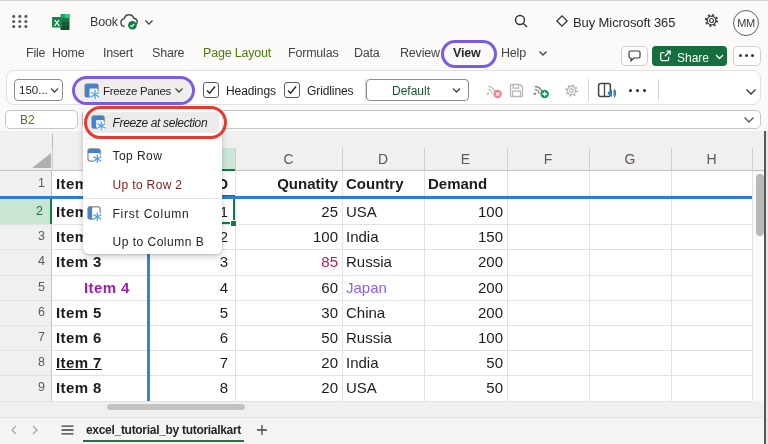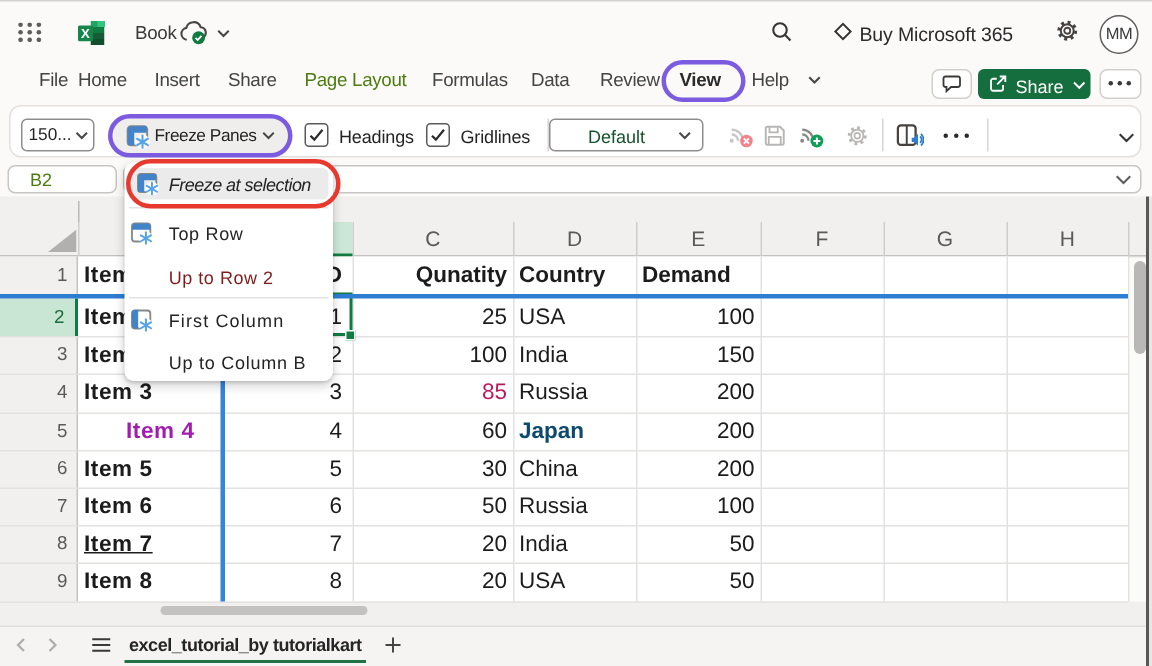--- a/index.html
+++ b/index.html
@@ -248,21 +248,21 @@
 <div class="abs" style="letter-spacing:0.4px;left:56px;top:249.4px;height:25.200000000000017px;font-size:15px;font-weight:bold;color:#1c1c1c;line-height:25.200000000000017px;">Item 3</div>
 <div class="abs" style="left:148px;top:249.4px;width:80px;height:25.200000000000017px;font-size:15px;font-weight:normal;color:#1c1c1c;text-align:right;line-height:25.200000000000017px;">3</div>
 <div class="abs" style="left:236px;top:249.4px;width:102px;height:25.200000000000017px;font-size:15px;font-weight:normal;color:#be185d;text-align:right;line-height:25.200000000000017px;">85</div>
 <div class="abs" style="left:346px;top:249.4px;height:25.200000000000017px;font-size:15px;font-weight:normal;color:#1c1c1c;line-height:25.200000000000017px;">Russia</div>
 <div class="abs" style="left:424px;top:249.4px;width:79px;height:25.200000000000017px;font-size:15px;color:#1c1c1c;text-align:right;line-height:25.200000000000017px;">200</div>
 <div class="abs" style="left:0;top:274.6px;width:45px;height:25.19999999999999px;font-size:12.5px;color:#5c5a58;text-align:right;line-height:25.19999999999999px;">5</div>
 <div class="abs" style="left:0;top:299.8px;width:752px;height:1px;background:#e4e2e0;"></div>
 <div class="abs" style="letter-spacing:0.4px;left:56px;top:274.6px;height:25.19999999999999px;font-size:15px;font-weight:bold;color:#a21caf;line-height:25.19999999999999px;margin-left:28px;">Item 4</div>
 <div class="abs" style="left:148px;top:274.6px;width:80px;height:25.19999999999999px;font-size:15px;font-weight:normal;color:#1c1c1c;text-align:right;line-height:25.19999999999999px;">4</div>
 <div class="abs" style="left:236px;top:274.6px;width:102px;height:25.19999999999999px;font-size:15px;font-weight:normal;color:#1c1c1c;text-align:right;line-height:25.19999999999999px;">60</div>
-<div class="abs" style="left:346px;top:274.6px;height:25.19999999999999px;font-size:15px;font-weight:bold;color:#0c4a6e;line-height:25.19999999999999px;">Japan</div>
+<div class="abs" style="left:346px;top:274.6px;height:25.19999999999999px;font-size:15px;font-weight:normal;color:#8b5cf6;line-height:25.19999999999999px;">Japan</div>
 <div class="abs" style="left:424px;top:274.6px;width:79px;height:25.19999999999999px;font-size:15px;color:#1c1c1c;text-align:right;line-height:25.19999999999999px;">200</div>
 <div class="abs" style="left:0;top:299.8px;width:45px;height:25.19999999999999px;font-size:12.5px;color:#5c5a58;text-align:right;line-height:25.19999999999999px;">6</div>
 <div class="abs" style="left:0;top:325.0px;width:752px;height:1px;background:#e4e2e0;"></div>
 <div class="abs" style="letter-spacing:0.4px;left:56px;top:299.8px;height:25.19999999999999px;font-size:15px;font-weight:bold;color:#1c1c1c;line-height:25.19999999999999px;">Item 5</div>
 <div class="abs" style="left:148px;top:299.8px;width:80px;height:25.19999999999999px;font-size:15px;font-weight:normal;color:#1c1c1c;text-align:right;line-height:25.19999999999999px;">5</div>
 <div class="abs" style="left:236px;top:299.8px;width:102px;height:25.19999999999999px;font-size:15px;font-weight:normal;color:#1c1c1c;text-align:right;line-height:25.19999999999999px;">30</div>
 <div class="abs" style="left:346px;top:299.8px;height:25.19999999999999px;font-size:15px;font-weight:normal;color:#1c1c1c;line-height:25.19999999999999px;">China</div>
 <div class="abs" style="left:424px;top:299.8px;width:79px;height:25.19999999999999px;font-size:15px;color:#1c1c1c;text-align:right;line-height:25.19999999999999px;">200</div>
 <div class="abs" style="left:0;top:325.0px;width:45px;height:25.19999999999999px;font-size:12.5px;color:#5c5a58;text-align:right;line-height:25.19999999999999px;">7</div>
 <div class="abs" style="left:0;top:350.2px;width:752px;height:1px;background:#e4e2e0;"></div>

